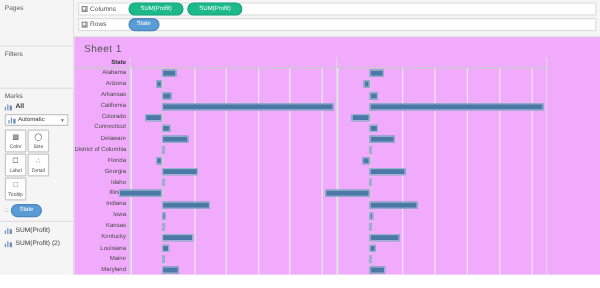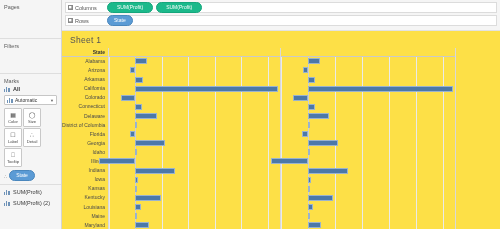--- a/index.html
+++ b/index.html
@@ -87,21 +87,21 @@
       linear-gradient(#888,#888) 0 3px/100% 0.6px no-repeat,
       linear-gradient(#888,#888) 1.5px 0/0.6px 100% no-repeat;
     flex: none;
   }
   .pill-green {
     background: #1cb98b; color: #fff; border-radius: 6px;
     padding: 1px 9px; font-size: 5px; line-height: 7px;
     border: 1px solid #15a67c; white-space: nowrap;
   }
 
-  .view-area { flex: 1; background: #fde047; border-top: 1px solid #e2e2e2; position: relative; overflow: hidden; }
+  .view-area { flex: 1; background: #f0abfc; border-top: 1px solid #e2e2e2; position: relative; overflow: hidden; }
   .sheet-title { font-size: 8.5px; color: #555; padding: 4px 0 3px 8px; letter-spacing: .3px; }
 
   .viz { display: flex; position: relative; height: 190px; }
   .row-header { width: 47px; flex: none; position: relative; border-right: 1px solid #d9d9d9; }
   .row-header .hdr-label {
     font-size: 5px; font-weight: bold; color: #333; text-align: right;
     padding-right: 3px; height: 9px; line-height: 9px;
     border-bottom: 1px solid #c9c9c9;
   }
   .row-label {

